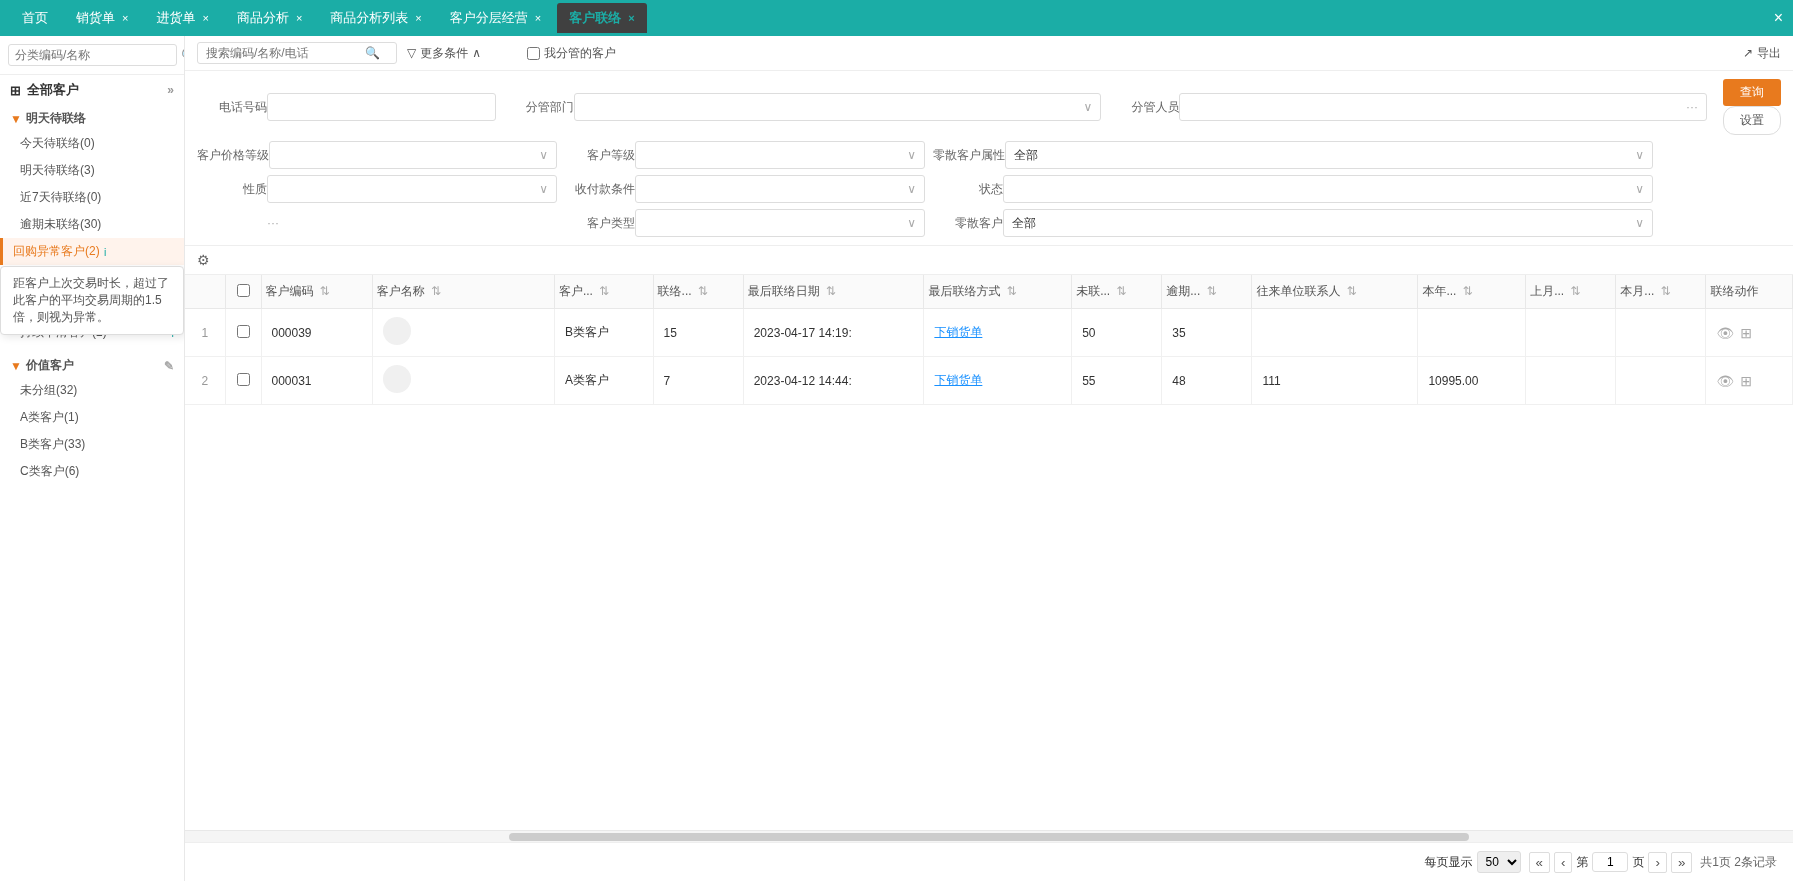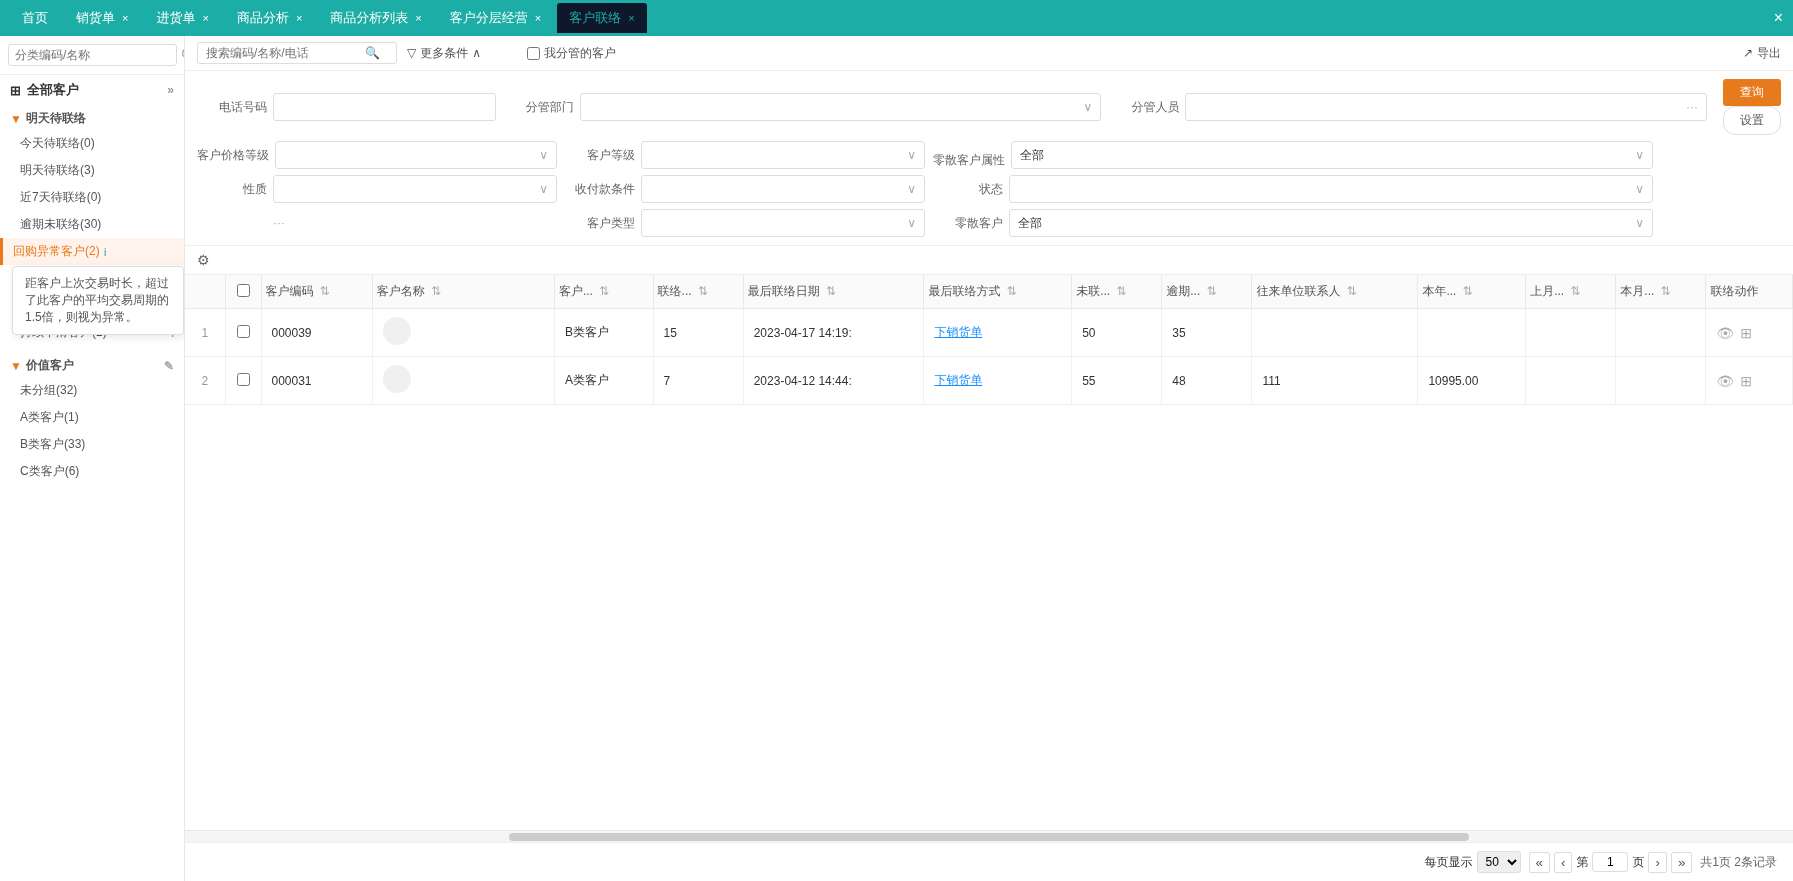--- a/index.html
+++ b/index.html
@@ -7,21 +7,21 @@
 
     
     .top-nav {
       display: flex; align-items: center; background: #1bada6; height: 36px;
       padding: 0 10px; gap: 4px; position: relative;
     }
     .nav-item {
       color: #fff; padding: 6px 12px; cursor: pointer; border-radius: 3px 3px 0 0;
       font-size: 13px; display: flex; align-items: center; gap: 4px; white-space: nowrap;
     }
-    .nav-item.active { background: #0f172a; color: #1bada6; font-weight: normal; }
+    .nav-item.active { background: #404040; color: #1bada6; font-weight: bold; }
     .nav-close { font-size: 11px; cursor: pointer; color: inherit; margin-left: 3px; }
     .nav-close-main { position: absolute; right: 10px; color: #fff; cursor: pointer; font-size: 16px; }
 
     
     .main-layout { display: flex; height: calc(100vh - 36px); }
 
     
     .sidebar {
       width: 185px; background: #fff; border-right: 1px solid #e8e8e8;
       overflow-y: auto; flex-shrink: 0; display: flex; flex-direction: column;
@@ -54,21 +54,21 @@
 
     .sidebar-item-with-icon {
       padding: 5px 10px 5px 10px; cursor: pointer; color: #555; font-size: 12px;
       display: flex; align-items: center; gap: 4px; background: #fff3ec;
       border-left: 3px solid #e87a1e; color: #e87a1e;
     }
     .info-icon { color: #1bada6; font-size: 11px; cursor: pointer; }
 
     
     .tooltip-box {
-      position: absolute; left: 12px; top: 230px; background: #fff;
+      position: absolute; left: 0; top: 230px; background: #fff;
       border: 1px solid #ddd; padding: 8px 12px; border-radius: 4px;
       font-size: 12px; color: #555; z-index: 100; max-width: 320px;
       box-shadow: 2px 2px 8px rgba(0,0,0,0.1);
     }
 
     
     .content-area { flex: 1; display: flex; flex-direction: column; overflow: hidden; background: #fca5a5; }
 
     
     .filter-bar {
@@ -90,21 +90,21 @@
       color: #555; cursor: pointer; font-size: 12px;
     }
 
     
     .advanced-filter {
       background: #fff; padding: 8px 12px; border-bottom: 1px solid #eee;
       flex-shrink: 0;
     }
     .filter-row { display: flex; align-items: center; gap: 8px; margin-bottom: 6px; }
     .filter-row:last-child { margin-bottom: 0; }
-    .filter-item { display: flex; align-items: center; gap: 6px; flex: 1; }
+    .filter-item { display: flex; align-items: center; flex: 1; }
     .filter-label { color: #666; white-space: nowrap; min-width: 70px; text-align: right; font-size: 12px; }
     .filter-select {
       flex: 1; border: 1px solid #ddd; border-radius: 3px; padding: 4px 8px;
       font-size: 12px; display: flex; align-items: center; justify-content: space-between;
       cursor: pointer; background: #fff; min-height: 28px;
     }
     .filter-select .arrow { color: #aaa; }
     .filter-input {
       flex: 1; border: 1px solid #ddd; border-radius: 3px; padding: 4px 8px;
       font-size: 12px; outline: none; min-height: 28px;
@@ -338,21 +338,21 @@
             <span class="arrow">∨</span>
           </div>
         </div>
         <div class="filter-item">
           <span class="filter-label">客户等级</span>
           <div class="filter-select" style="flex:1;">
             <span></span>
             <span class="arrow">∨</span>
           </div>
         </div>
-        <div class="filter-item" style="flex:2;align-items:flex-end;">
+        <div class="filter-item" style="flex:2;">
           <span class="filter-label">零散客户属性</span>
           <div class="filter-select" style="flex:2;">
             <span>全部</span>
             <span class="arrow">∨</span>
           </div>
         </div>
         <div style="width:120px;"></div>
       </div>
 
       <div class="filter-row">

